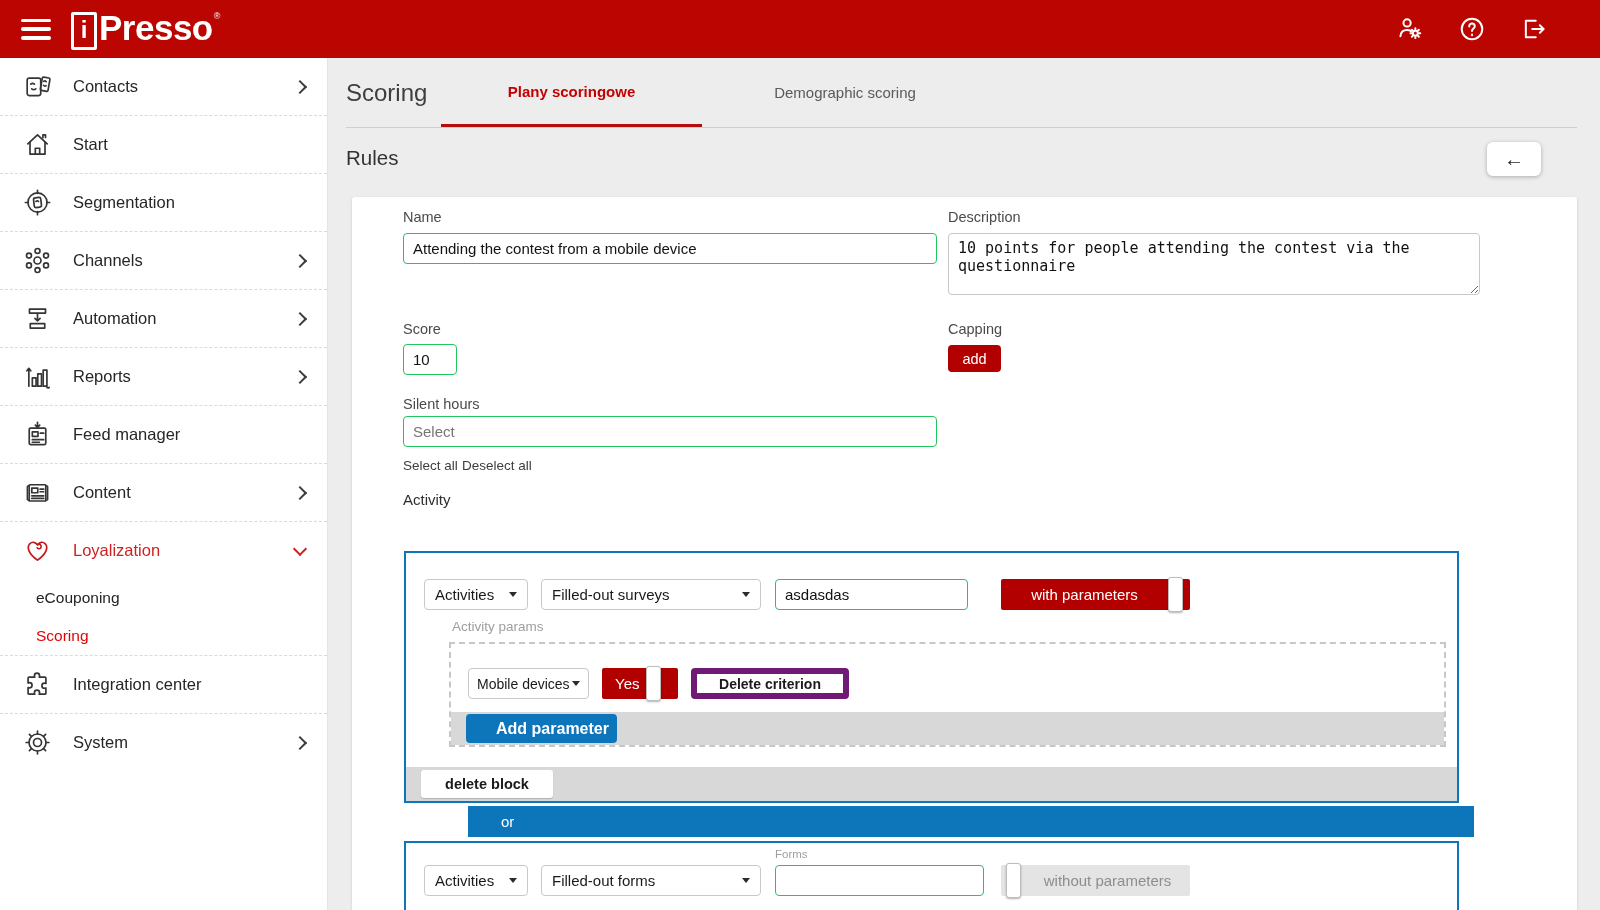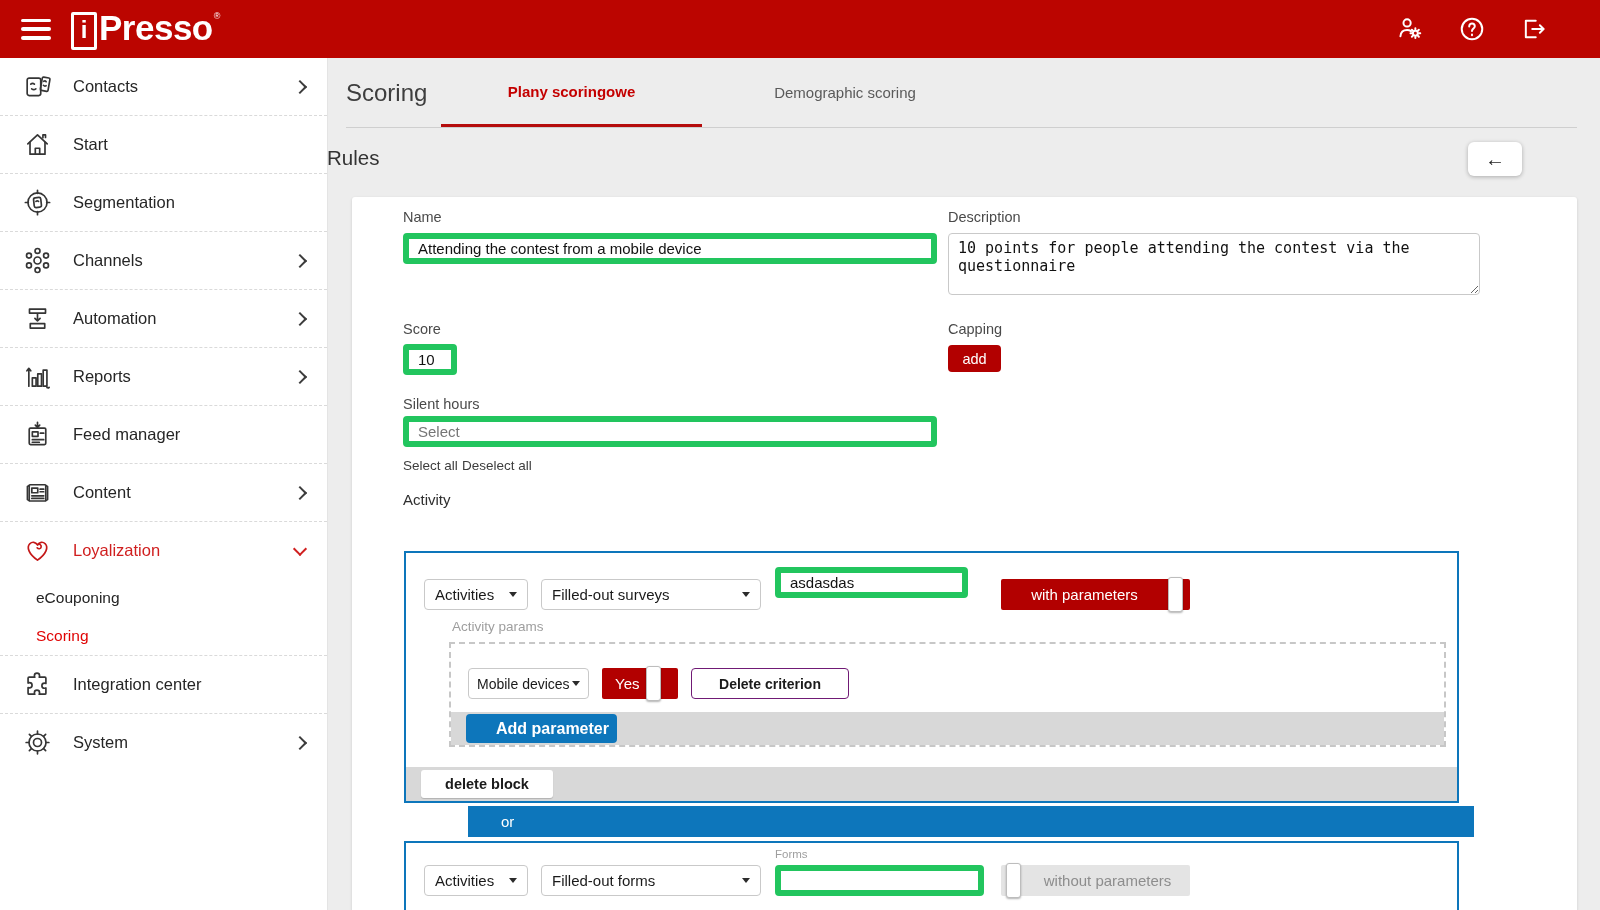--- a/index.html
+++ b/index.html
@@ -33,28 +33,28 @@
   .sub-item.active{color:#e00303;}
 
   
   .main{position:absolute;left:327px;top:58px;right:0;bottom:0;background:#ededed;}
   .page-head{position:relative;margin:0 23px 0 19px;height:69px;border-bottom:1px solid #cfcfcf;}
   .page-title{position:absolute;left:0;top:21px;font-size:24px;color:#3e3e3e;}
   .tab{position:absolute;top:0;height:69px;box-sizing:border-box;display:flex;align-items:center;justify-content:center;font-size:15px;color:#5a5a5a;cursor:pointer;}
   .tab.active{color:#c40000;font-weight:bold;border-bottom:3px solid #b50d0d;}
   .tab-plany{left:95px;width:261px;}
   .tab-demo{left:356px;width:286px;}
-  .rules-row{position:relative;height:69px;text-align:center;}
+  .rules-row{position:relative;margin-left:19px;height:69px;text-align:center;}
   .rules-title{position:absolute;left:0;top:18px;font-size:20.5px;color:#333;}
   .back-btn{position:absolute;left:1141px;top:14px;width:54px;height:34px;background:#fff;border-radius:6px;box-shadow:0 1px 4px rgba(0,0,0,.28);display:flex;align-items:center;justify-content:center;font-size:20px;color:#1d1d1d;cursor:pointer;}
 
   
   .card{position:relative;margin-left:25px;width:1225px;height:714px;background:#fff;border-radius:3px 3px 0 0;box-shadow:0 1px 3px rgba(0,0,0,.14);overflow:hidden;}
   .f-label{position:absolute;font-size:14.5px;color:#4a4a4a;}
-  .inp{position:absolute;box-sizing:border-box;height:31px;border:6px solid #22c55e;border-radius:4px;padding:0 9px;font-size:15px;color:#121212;background:#fff;font-family:"Liberation Sans","DejaVu Sans",sans-serif;outline:none;}
+  .inp{position:absolute;box-sizing:border-box;height:31px;border:1px solid #22c55e;border-radius:4px;padding:0 9px;font-size:15px;color:#121212;background:#fff;font-family:"Liberation Sans","DejaVu Sans",sans-serif;outline:none;}
   .inp::placeholder{color:#757575;}
   .desc-ta{position:absolute;box-sizing:border-box;border:1px solid #c9c9c9;border-radius:4px;padding:5px 9px;font-size:15px;line-height:1.22;color:#111;font-family:"DejaVu Sans Mono","Liberation Mono",monospace;resize:both;outline:none;}
   .red-btn{position:absolute;box-sizing:border-box;background:#b20000;color:#fff;border:none;border-radius:4px;font-size:14.5px;display:flex;align-items:center;justify-content:center;cursor:pointer;font-family:inherit;}
   .link{position:absolute;font-size:13.5px;color:#3d3d3d;cursor:pointer;}
   .sec-label{position:absolute;font-size:15px;color:#2f2f2f;}
 
   
   .rule-block{position:absolute;box-sizing:border-box;border:2px solid #0d76bb;background:#fff;}
   .sel{position:absolute;box-sizing:border-box;height:31px;border:1px solid #c9c9c9;border-radius:4px;background:#fff;display:flex;align-items:center;padding:0 10px;font-size:15px;color:#1a1a1a;cursor:pointer;}
   .sel .caret{margin-left:auto;width:0;height:0;border-left:4.5px solid transparent;border-right:4.5px solid transparent;border-top:5.5px solid #2b2b2b;}
@@ -62,21 +62,21 @@
   .mini-label{position:absolute;font-size:11.5px;color:#9e9e9e;}
   .toggle{position:absolute;box-sizing:border-box;height:31px;border-radius:2px;cursor:pointer;}
   .toggle .t-text{display:flex;align-items:center;justify-content:center;height:100%;font-size:15px;}
   .toggle.on{background:#b20000;}
   .toggle.on .t-text{color:#fff;}
   .toggle.off{background:#e4e4e4;}
   .toggle.off .t-text{color:#8d8d8d;}
   .knob{position:absolute;top:-2px;width:15px;height:35px;background:#fff;border:1px solid #bdbdbd;border-radius:3px;box-shadow:0 1px 2px rgba(0,0,0,.3);box-sizing:border-box;}
   .dashed-box{position:absolute;box-sizing:border-box;border:2px dashed #c7c7c7;}
   .gray-strip{position:absolute;left:0;right:0;bottom:0;background:#d8d8d8;}
-  .white-btn{position:absolute;box-sizing:border-box;background:#fff;border:1px solid #701a75;border-radius:4px;font-size:14px;font-weight:bold;color:#1b1b1b;display:flex;align-items:center;justify-content:center;cursor:pointer;font-family:inherit;}
+  .white-btn{position:absolute;box-sizing:border-box;background:#fff;border:6px solid #701a75;border-radius:4px;font-size:14px;font-weight:bold;color:#1b1b1b;display:flex;align-items:center;justify-content:center;cursor:pointer;font-family:inherit;}
   .blue-btn{position:absolute;box-sizing:border-box;background:#0d76bb;border:none;border-radius:4px;font-size:16px;font-weight:bold;color:#fff;display:flex;align-items:center;justify-content:center;cursor:pointer;font-family:inherit;padding-left:28px;}
   .strip-btn{position:absolute;box-sizing:border-box;background:#fff;border:none;border-radius:3px;font-size:14.5px;font-weight:bold;color:#1b1b1b;display:flex;align-items:center;justify-content:center;cursor:pointer;box-shadow:0 1px 1px rgba(0,0,0,.18);font-family:inherit;}
   .or-bar{position:absolute;height:31px;background:#0d76bb;color:#fff;font-size:15px;line-height:31px;padding-left:33px;box-sizing:border-box;}
 </style>
 </head>
 <body>
 
 <div class="screen">
 
   <header class="topbar">
@@ -315,21 +315,21 @@
         <div class="sel" style="left:18px;top:26px;width:104px;">
           <span>Activities</span>
             <span class="caret"></span>
         </div>
         <div class="sel" style="left:135px;top:26px;width:220px;">
           <span>Filled-out surveys</span>
             <span class="caret"></span>
         </div>
 
         <div class="mini-label" style="left:369px;top:9px;margin-top:17px;">Survey's name</div>
-        <input class="inp" style="left: 369px; top: 14px; width: 193px;" value="asdasdas">
+        <input class="inp" style="left: 369px; top: 26px; width: 193px;" value="asdasdas">
 
         <div class="toggle on" style="left:595px;top:26px;width:189px;">
           <div class="t-text" style="padding-right:22px;">with parameters</div>
           <span class="knob" style="right:7px;"></span>
         </div>
 
         <div class="mini-label" style="left:46px;top:66px;font-size:13.5px;">Activity params</div>
 
         <div class="dashed-box" style="left:43px;top:89px;width:997px;height:105px;">
           <div class="sel small" style="left:17px;top:24px;width:121px;">

